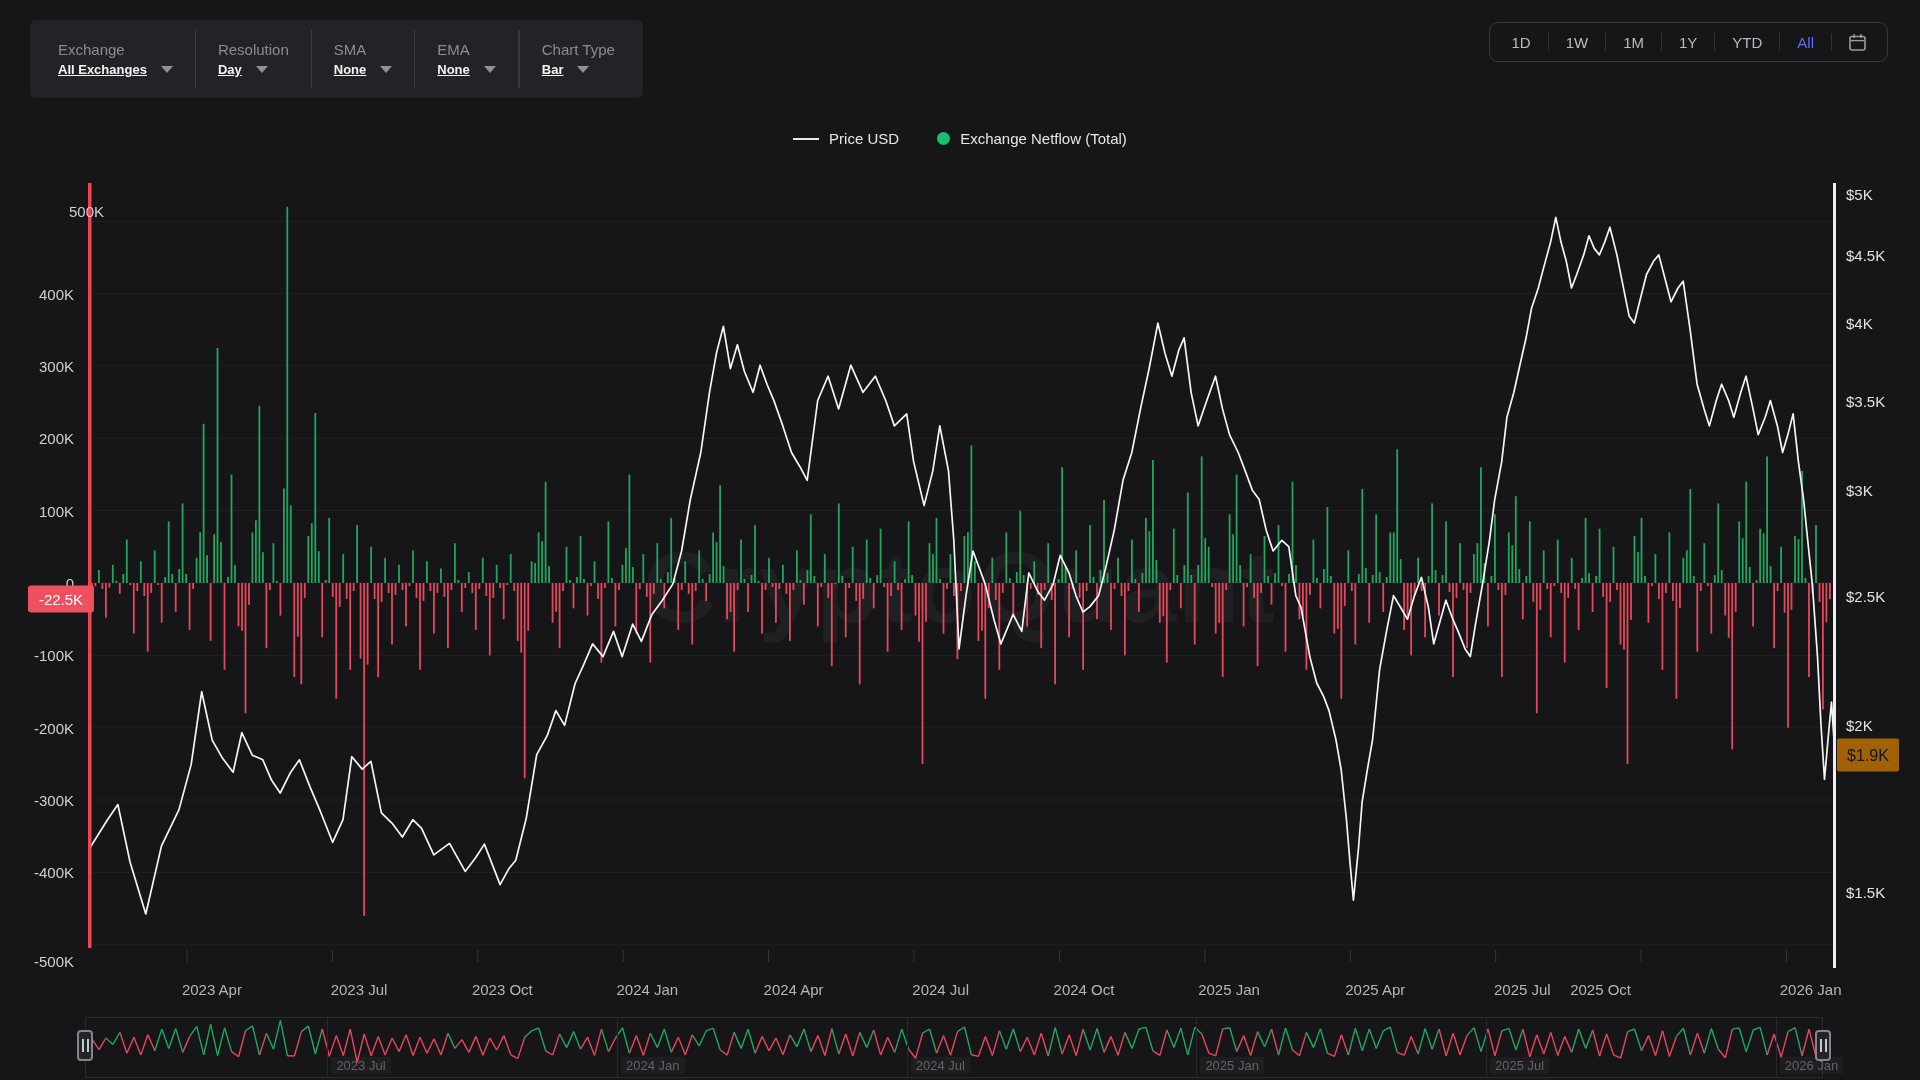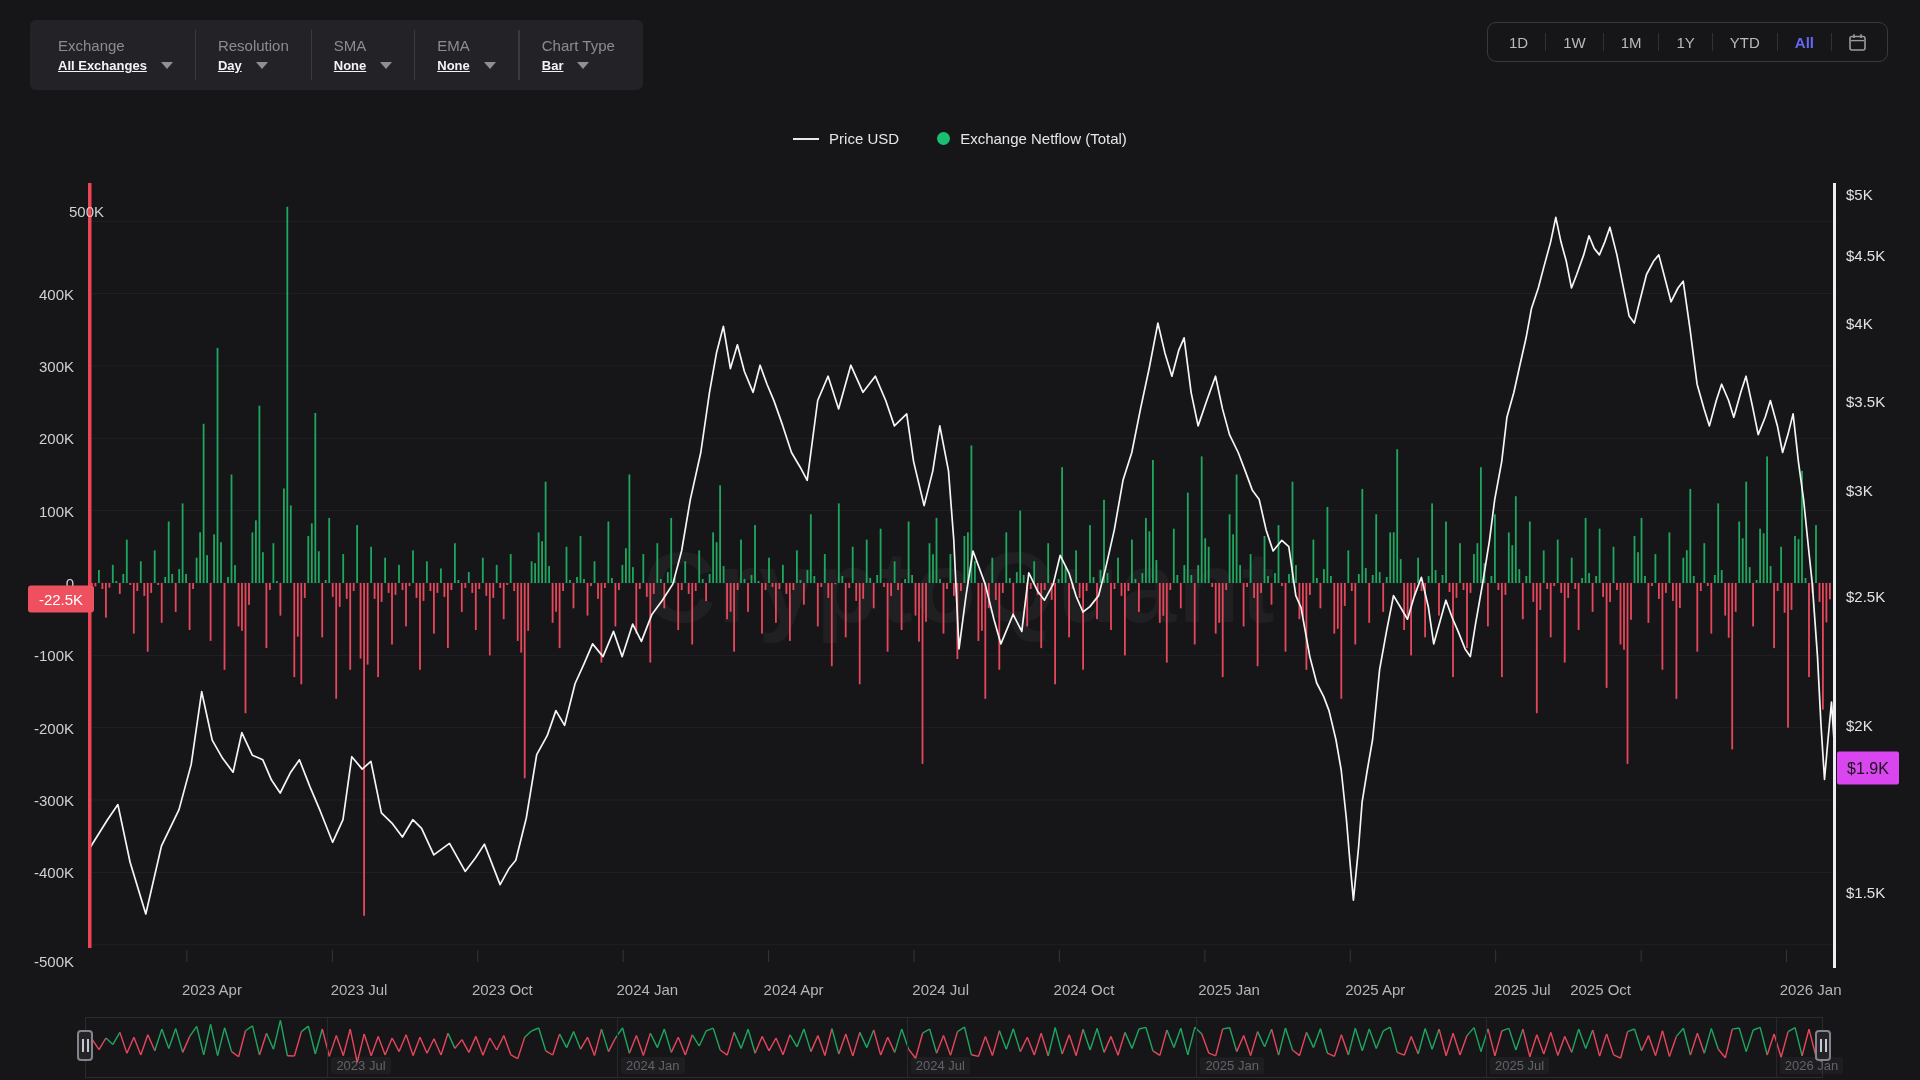--- a/index.html
+++ b/index.html
@@ -1,47 +1,47 @@
 <!DOCTYPE html>
 <html><head>
 <meta charset="utf-8">
 <style>
   html,body{margin:0;padding:0;background:#161619;width:1920px;height:1080px;overflow:hidden;
     font-family:"Liberation Sans","DejaVu Sans",sans-serif;-webkit-font-smoothing:antialiased;}
   .abs{position:absolute;}
   
-  #settings-toolbar{position:absolute;left:30px;top:20px;height:70px;background:#232327;border-radius:6px;
+  #settings-toolbar{position:absolute;left:30px;top:20px;height:78px;background:#232327;border-radius:6px;
     display:flex;align-items:stretch;padding:0 6px;}
   .tb-section{display:flex;flex-direction:column;justify-content:center;padding:0 22px;cursor:pointer;}
   .tb-label{font-size:15px;color:#8b8b93;line-height:1.2;margin-bottom:3px;}
   .tb-valuerow{display:flex;align-items:center;gap:14px;}
   .tb-value{font-size:13px;font-weight:700;color:#f4f4f6;text-decoration:underline;}
   .caret{width:0;height:0;border-left:6px solid transparent;border-right:6px solid transparent;border-top:7px solid #8f8f97;}
   .tb-divider{width:1px;background:#3a3a41;margin:10px 0;}
   
   #range-selector{position:absolute;right:32px;top:22px;height:38px;border:1px solid #38383f;border-radius:9px;
     display:flex;align-items:center;padding:0 4px;}
   .range-btn{font-size:15px;color:#b9b9bf;padding:0 17px;height:100%;display:flex;align-items:center;cursor:pointer;}
-  .range-btn.active{color:#6468f2;font-weight:700;text-align:center;}
+  .range-btn.active{color:#6468f2;font-weight:400;text-align:center;}
   .range-divider{width:1px;height:18px;background:#303037;}
   #calendar-button{padding:0 16px;height:100%;display:flex;align-items:center;cursor:pointer;}
   
   #legend{position:absolute;left:0;top:130px;width:1920px;display:flex;justify-content:center;gap:38px;}
   .legend-item{display:flex;align-items:center;gap:10px;cursor:pointer;}
   .legend-line{width:26px;height:2px;background:#e9e9ec;}
   .legend-dot{width:13px;height:13px;border-radius:50%;}
   .legend-text{font-size:15px;color:#e6e6e9;}
   
   .ytick-left{position:absolute;left:0;width:74px;text-align:right;font-size:15px;color:#cfcfd4;transform:translateY(-50%);}
   .ytick-right{position:absolute;left:1846px;font-size:15px;color:#e2e2e6;transform:translateY(-50%);}
   .xtick{position:absolute;top:981px;width:110px;margin-left:-55px;text-align:right;font-size:15px;color:#b4b4ba;}
   #netflow-badge{position:absolute;left:28px;width:66px;height:27px;border-radius:3px;transform:translateY(-50%);
     display:flex;align-items:center;justify-content:center;font-size:15px;color:#fff;}
   #price-badge{position:absolute;left:1837px;width:62px;height:33px;border-radius:2px;transform:translateY(-50%);
-    display:flex;align-items:center;justify-content:center;font-size:16px;color:#161616;background:#d946ef;margin-top:13px;}
+    display:flex;align-items:center;justify-content:center;font-size:16px;color:#161616;background:#a16207;}
   
   #watermark{position:absolute;left:0;top:530px;width:1920px;text-align:center;font-size:100px;font-weight:700;
     color:rgba(255,255,255,0.042);letter-spacing:2px;}
   
   #navigator{position:absolute;left:85px;top:1017px;width:1738px;height:61px;border:1px solid #2b2b30;box-sizing:border-box;cursor:grab;}
   .nav-divider{position:absolute;top:0;bottom:0;width:1px;background:#27272c;}
   .nav-label{position:absolute;bottom:3px;font-size:13px;color:#62626a;background:rgba(255,255,255,0.035);
     padding:1px 5px;border-radius:2px;white-space:nowrap;}
   .nav-handle{position:absolute;top:1030px;width:16px;height:31px;background:#232328;border:2px solid #84848d;
     border-radius:4px;box-sizing:border-box;display:flex;align-items:center;justify-content:center;gap:3px;cursor:ew-resize;}

